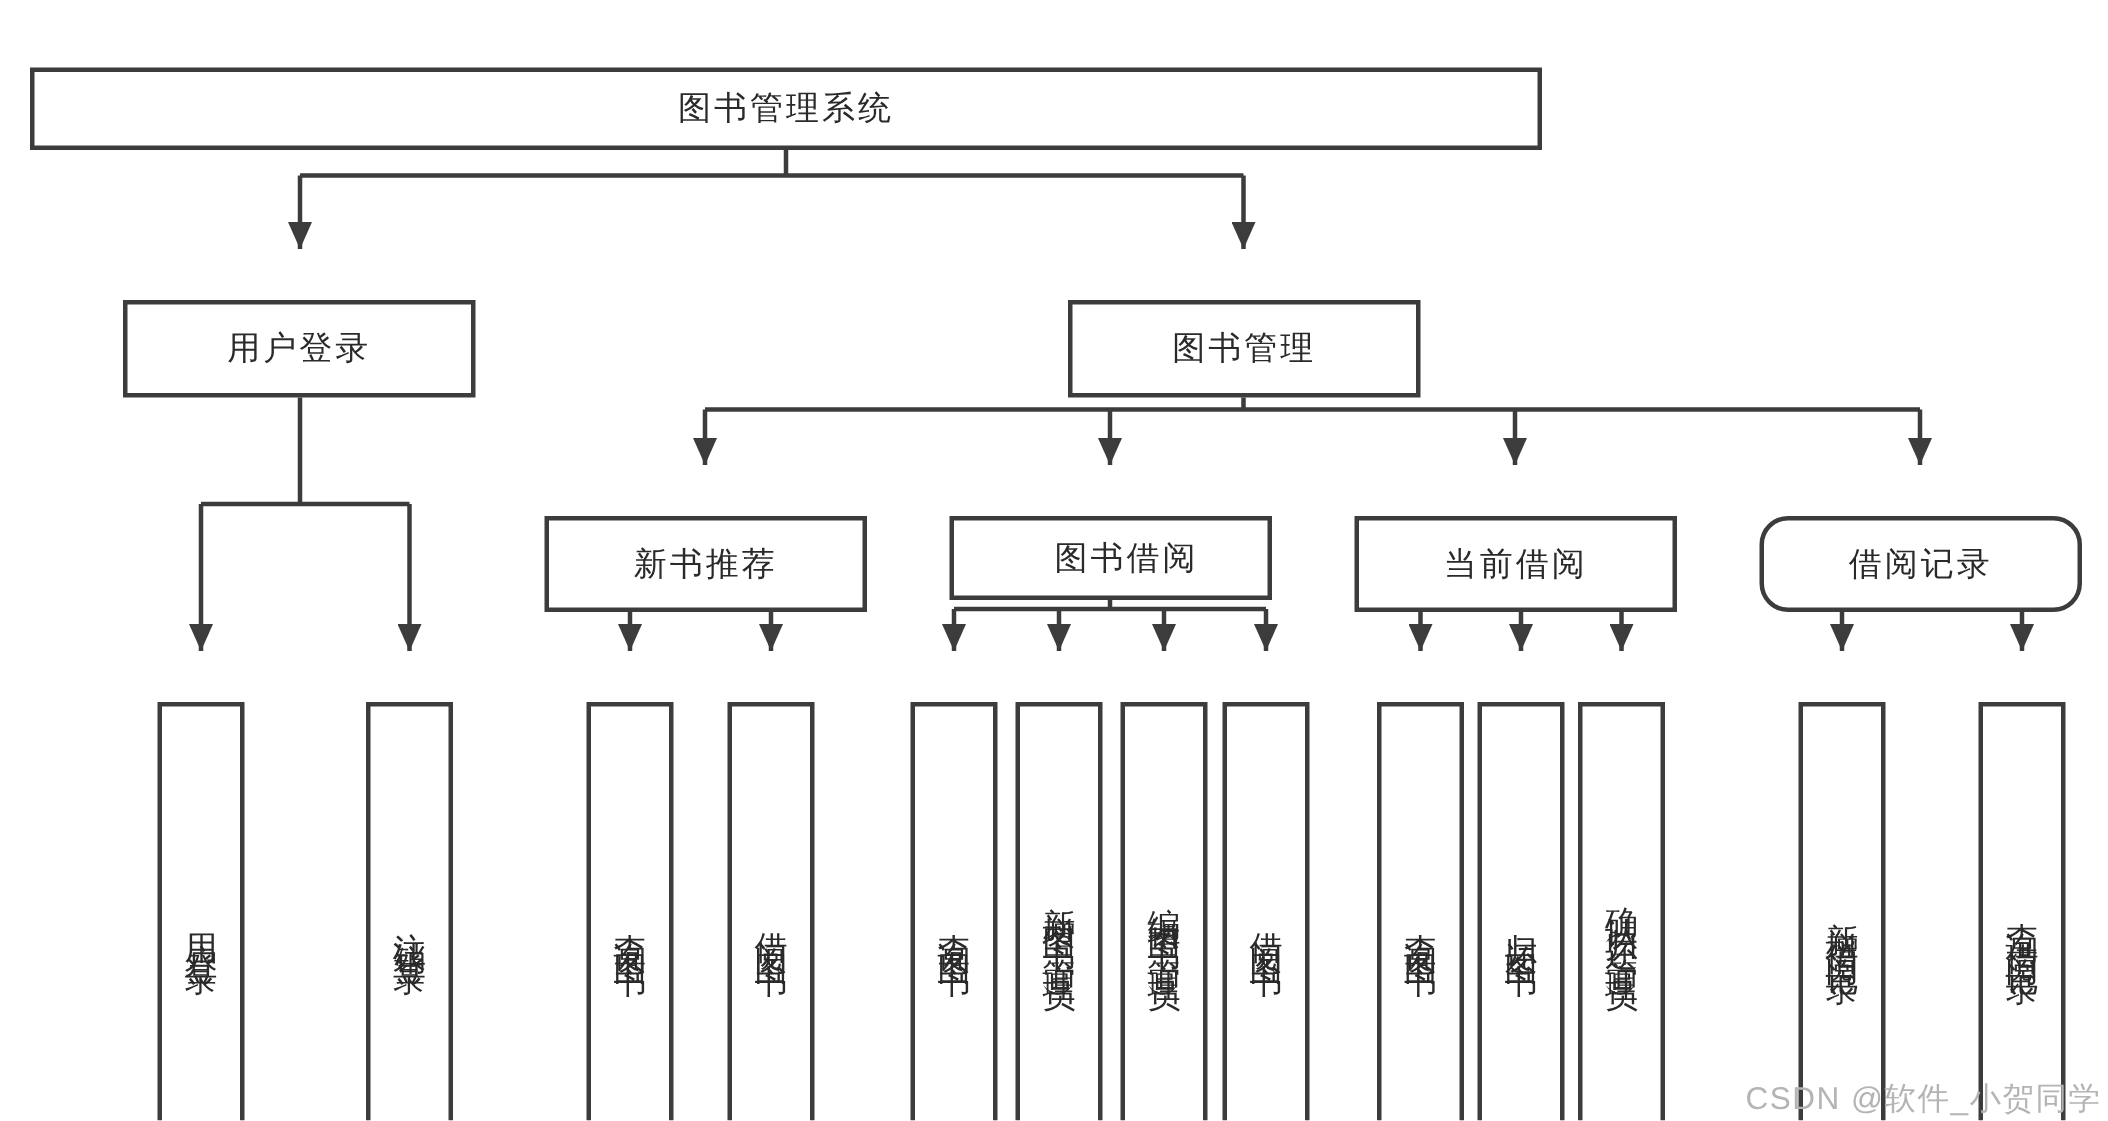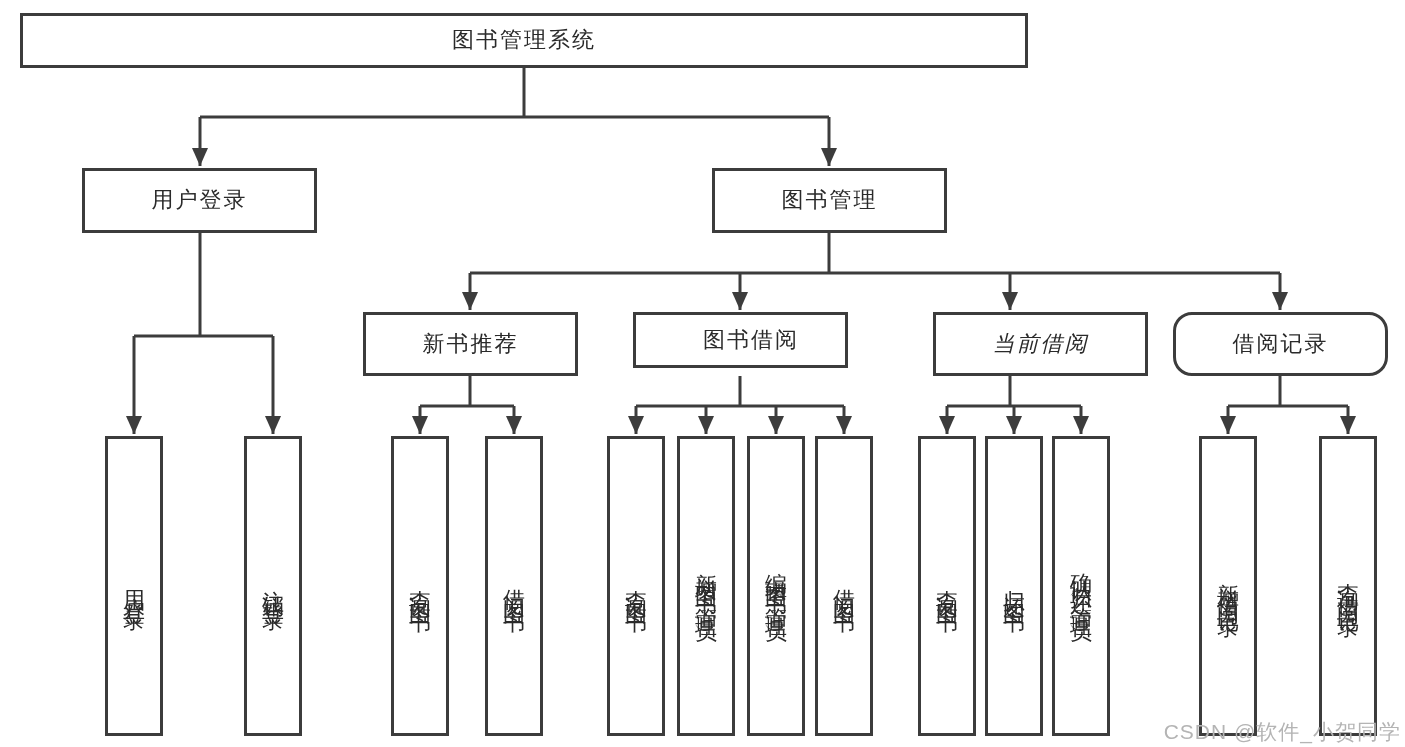--- a/index.html
+++ b/index.html
@@ -4,21 +4,21 @@
 <style>
   html, body { margin:0; padding:0; background:#ffffff; }
   .stage {
     position:relative; width:1405px; height:747px; background:#ffffff;
     font-family:"Liberation Sans", sans-serif; overflow:hidden;
   }
   svg.connectors { position:absolute; left:0; top:0; width:1405px; height:747px; }
   .box {
     position:absolute; box-sizing:border-box; background:#ffffff;
     border:3px solid #3c3c3c; display:flex; align-items:center; justify-content:center;
-    color:#2a2a2a; font-size:22px; letter-spacing:2px; line-height:1.2;
+    color:#2a2a2a; font-size:22px; letter-spacing:2px; line-height:1.2;margin-top:32px;
   }
   .leaf .vtext {
     writing-mode:vertical-rl; text-orientation:mixed;
     letter-spacing:7px; line-height:1; font-size:22px;
   }
   .watermark {
     position:absolute; right:4px; bottom:1px; font-size:21px;
     color:#b4b4b4; letter-spacing:1px; white-space:nowrap;text-align:center;
   }
 </style>
@@ -75,21 +75,21 @@
   <div class="box" style="left:363px; top:312px; width:215px; height:64px;">
     <span>新书推荐</span>
   </div>
 
   <div class="box" style="left:712px; top:168px; width:235px; height:65px;">
     <span>图书管理</span>
   </div>
   <div class="box" style="left:633px; top:312px; width:215px; height:56px;padding-left:21px;">
     <span>图书借阅</span>
   </div>
-  <div class="box" style="left:933px; top:312px; width:215px; height:64px;font-style:italic;">
+  <div class="box" style="left:903px; top:312px; width:215px; height:64px;">
     <span>当前借阅</span>
   </div>
   <div class="box" style="left:1173px; top:312px; width:215px; height:64px;border-radius:19px;">
     <span>借阅记录</span>
   </div>
 
   <div class="box leaf" style="left:105px; top:436px; width:58px; height:300px;">
     <span class="vtext">用户登录</span>
   </div>
   <div class="box leaf" style="left:244px; top:436px; width:58px; height:300px;">

